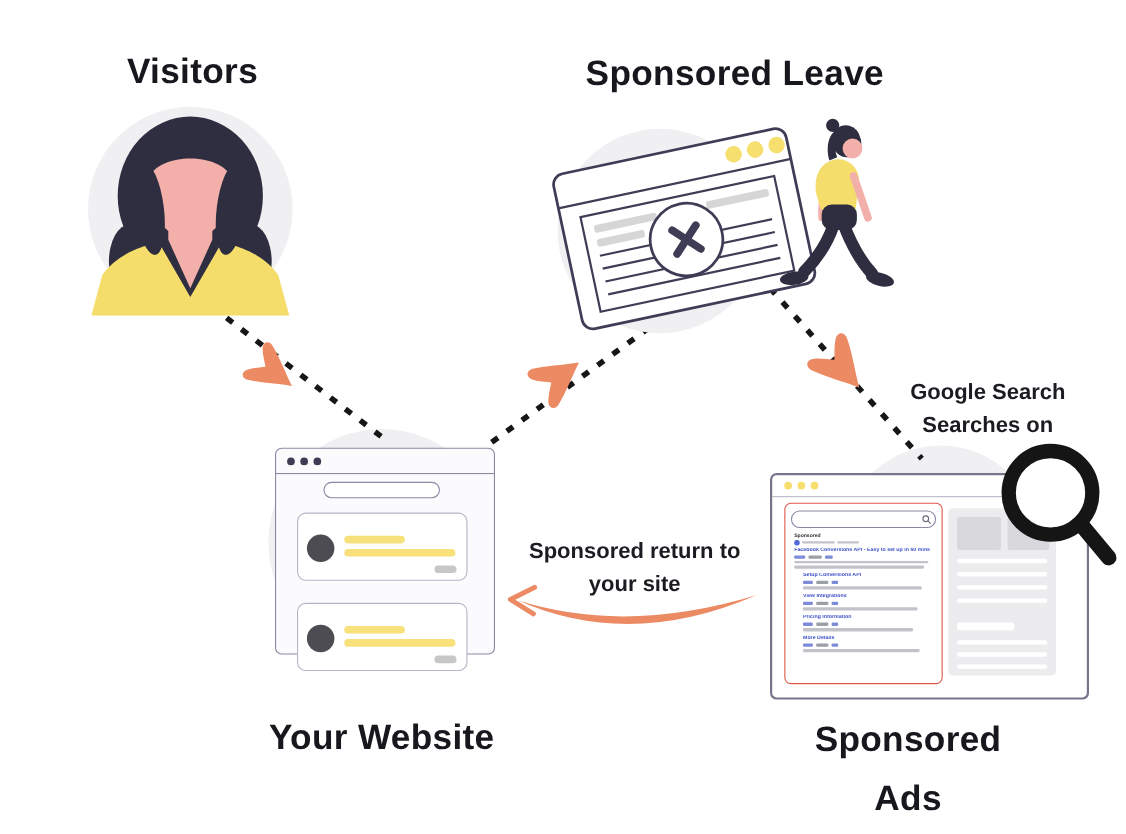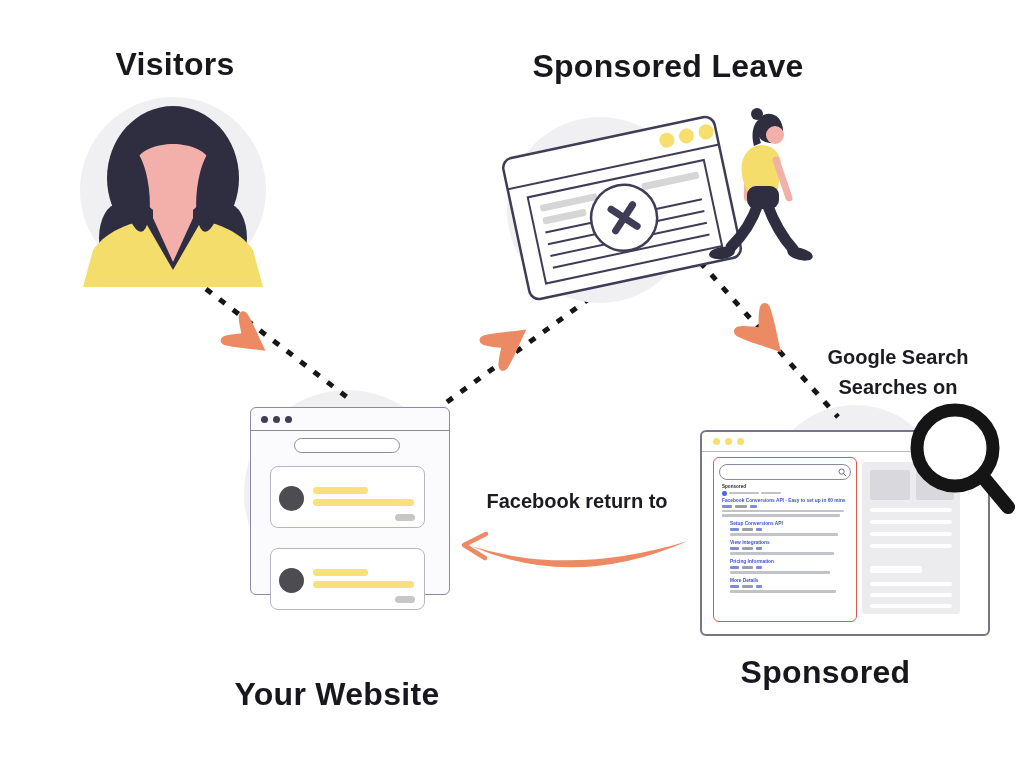--- a/index.html
+++ b/index.html
@@ -86,30 +86,32 @@
       <path transform="translate(762,331) rotate(-42) scale(1.3)" d="M0,22 C-5,12 -12,2 -17,-10 C-18,-15 -14,-17 -10,-14 C-6,-11 -3,-7 0,-4 C3,-7 6,-11 10,-14 C14,-17 18,-15 17,-10 C12,2 5,12 0,22 Z"></path>
     </g>
     <g>
       <path d="M688,541 Q570,577 471,546 Q573,591 688,541 Z" fill="#ec8a63"></path>
       <path d="M486,534 L464,545 L485,558" fill="none" stroke="#ec8a63" stroke-width="4.5" stroke-linecap="round" stroke-linejoin="round"></path>
     </g>
   </svg>
 
   <div class="title" style="left:75px;top:46px;width:200px;">Visitors</div>
   <div class="title" style="left:508px;top:48px;width:320px;">Sponsored Leave</div>
-  <div class="title" style="left:212px;top:652px;width:250px;margin-top:24px;">Your Website</div>
+  <div class="title" style="left:222px;top:652px;width:250px;">Your Website</div>
   <div class="title" style="left:718px;top:646px;width:215px;line-height:53px;">
     <div>Sponsored</div>
+    <div>Ads</div>
   </div>
   <div class="subtitle" style="left:798px;top:342px;width:200px;">
     <div>Google Search</div>
     <div>Searches on</div>
   </div>
   <div class="subtitle" style="left:458px;top:486px;width:238px;">
-    <div>Facebook return to</div>
+    <div>Sponsored return to</div>
+    <div>your site</div>
   </div>
 
   <svg id="visitor-art" class="abs" width="200" height="200" viewBox="0 0 200 200">
     <defs>
         <clipPath id="vclip">
           <rect x="0" y="0" width="200" height="197"></rect>
         </clipPath>
       </defs>
     <g clip-path="url(#vclip)">
       <circle cx="100" cy="100" r="93" fill="#f0eff2"></circle>

